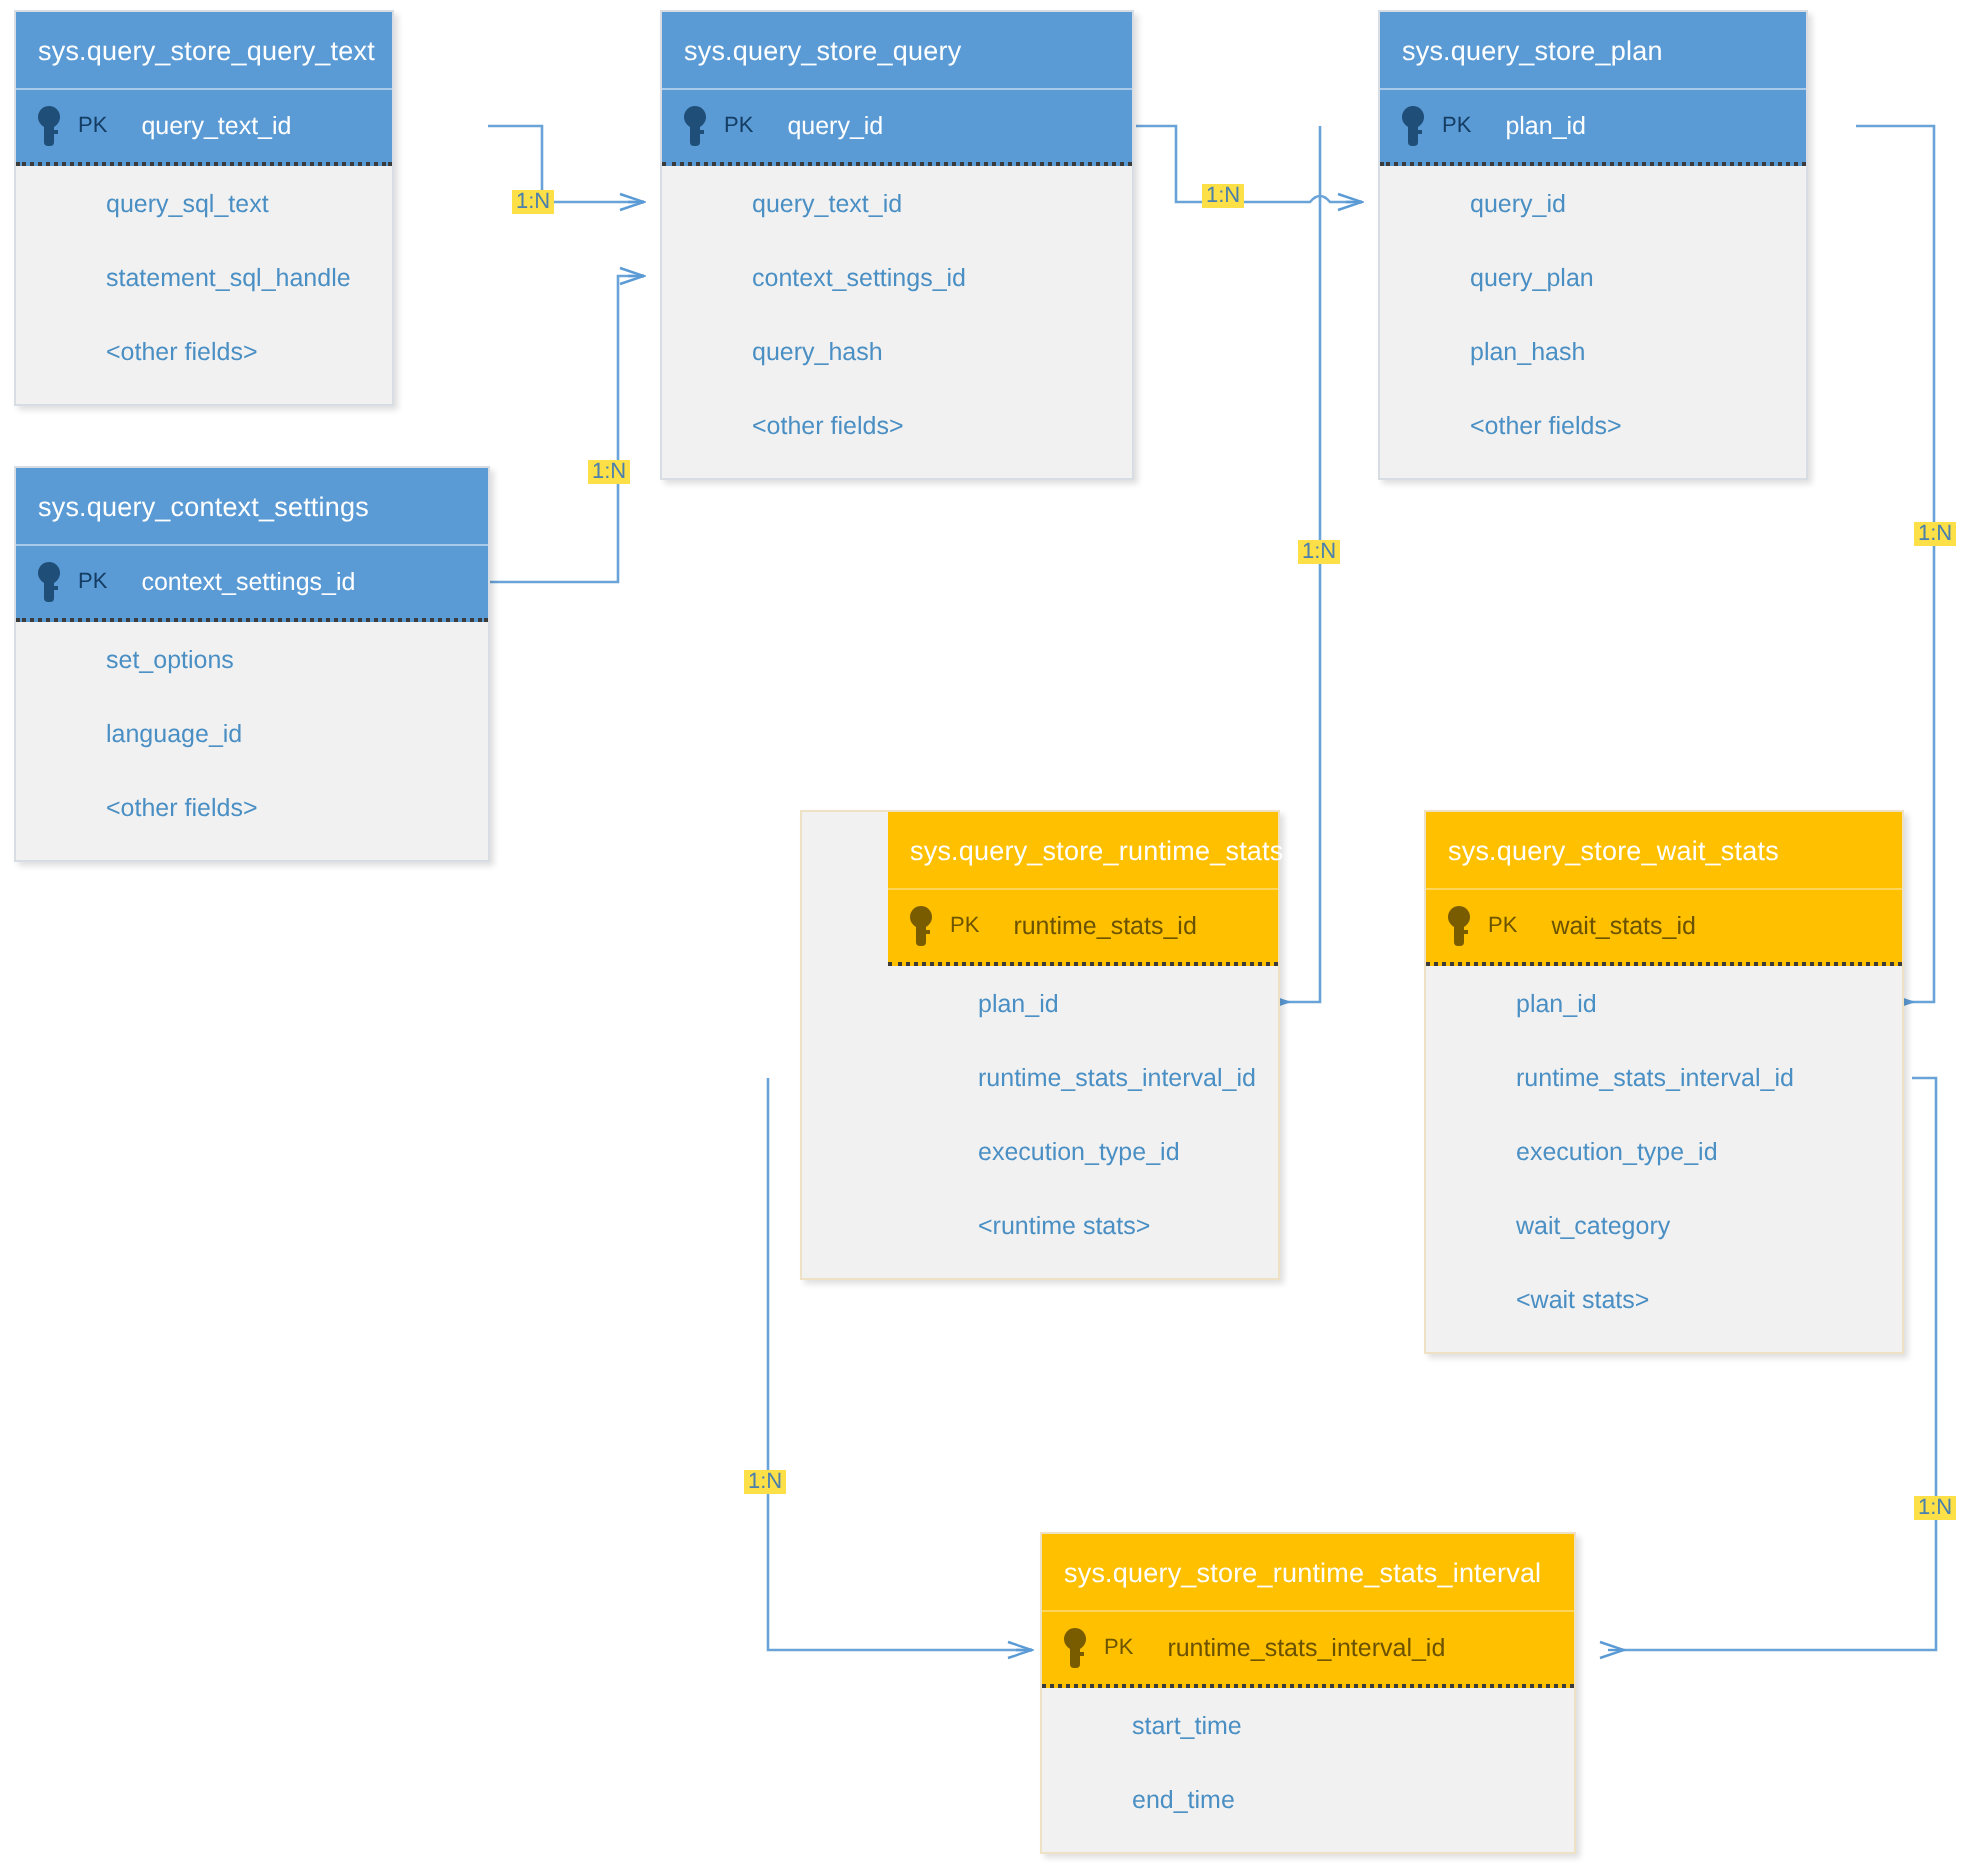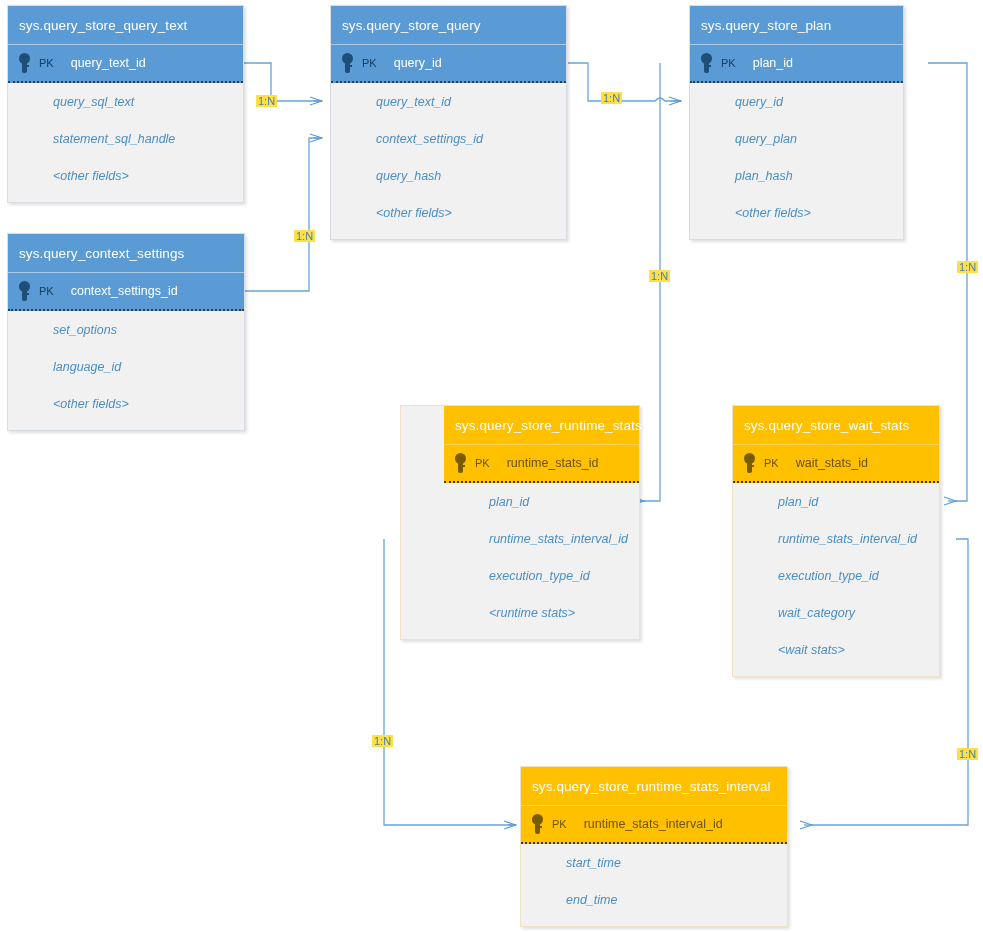--- a/index.html
+++ b/index.html
@@ -53,21 +53,20 @@
   }
   .ent-body{padding:0 0 8px 0;background:#f1f1f1;}
   .field{
     height:37px;
     box-sizing:border-box;
     display:flex;align-items:center;
     padding-left:45px;
     font-size:12.5px;
     color:#4a8fc4;
     white-space:nowrap;
-    font-style:italic;
   }
 
   
   .blue .ent-header{background:#5b9bd5;border-bottom:1px solid #a9c9e8;}
   .blue .ent-pk{background:#5b9bd5;}
   .blue .pk-label{color:#143d63;}
   .blue .pk-name{color:#ffffff;}
   .blue{border-color:#d8dde4;}
 
   
@@ -137,21 +136,21 @@
   </svg>
 
   <span class="card-label" style="left:256px;top:95px;">1:N</span>
   <span class="card-label" style="left:294px;top:230px;">1:N</span>
   <span class="card-label" style="left:601px;top:92px;">1:N</span>
   <span class="card-label" style="left:649px;top:270px;">1:N</span>
   <span class="card-label" style="left:957px;top:261px;">1:N</span>
   <span class="card-label" style="left:372px;top:735px;">1:N</span>
   <span class="card-label" style="left:957px;top:748px;">1:N</span>
 
-  <div class="entity blue" style="left:7px;top:5px;width:237px;">
+  <div class="entity blue" style="left:7px;top:5px;width:190px;">
     <div class="ent-header">
       <span>sys.query_store_query_text</span>
     </div>
     <div class="ent-pk">
       <span class="pk-key">
         <span class="khead"></span>
           <span class="kstem"></span>
           <span class="knotch"></span>
       </span>
       <span class="pk-label">PK</span>
@@ -240,21 +239,21 @@
       <span class="pk-name">runtime_stats_id</span>
     </div>
     <div class="ent-body">
       <div class="field">plan_id</div>
       <div class="field">runtime_stats_interval_id</div>
       <div class="field">execution_type_id</div>
       <div class="field">&lt;runtime stats&gt;</div>
     </div>
   </div>
 
-  <div class="entity orange" style="left:732px;top:405px;width:208px;">
+  <div class="entity orange" style="left:712px;top:405px;width:240px;">
     <div class="ent-header">
       <span>sys.query_store_wait_stats</span>
     </div>
     <div class="ent-pk">
       <span class="pk-key">
         <span class="khead"></span>
           <span class="kstem"></span>
           <span class="knotch"></span>
       </span>
       <span class="pk-label">PK</span>

